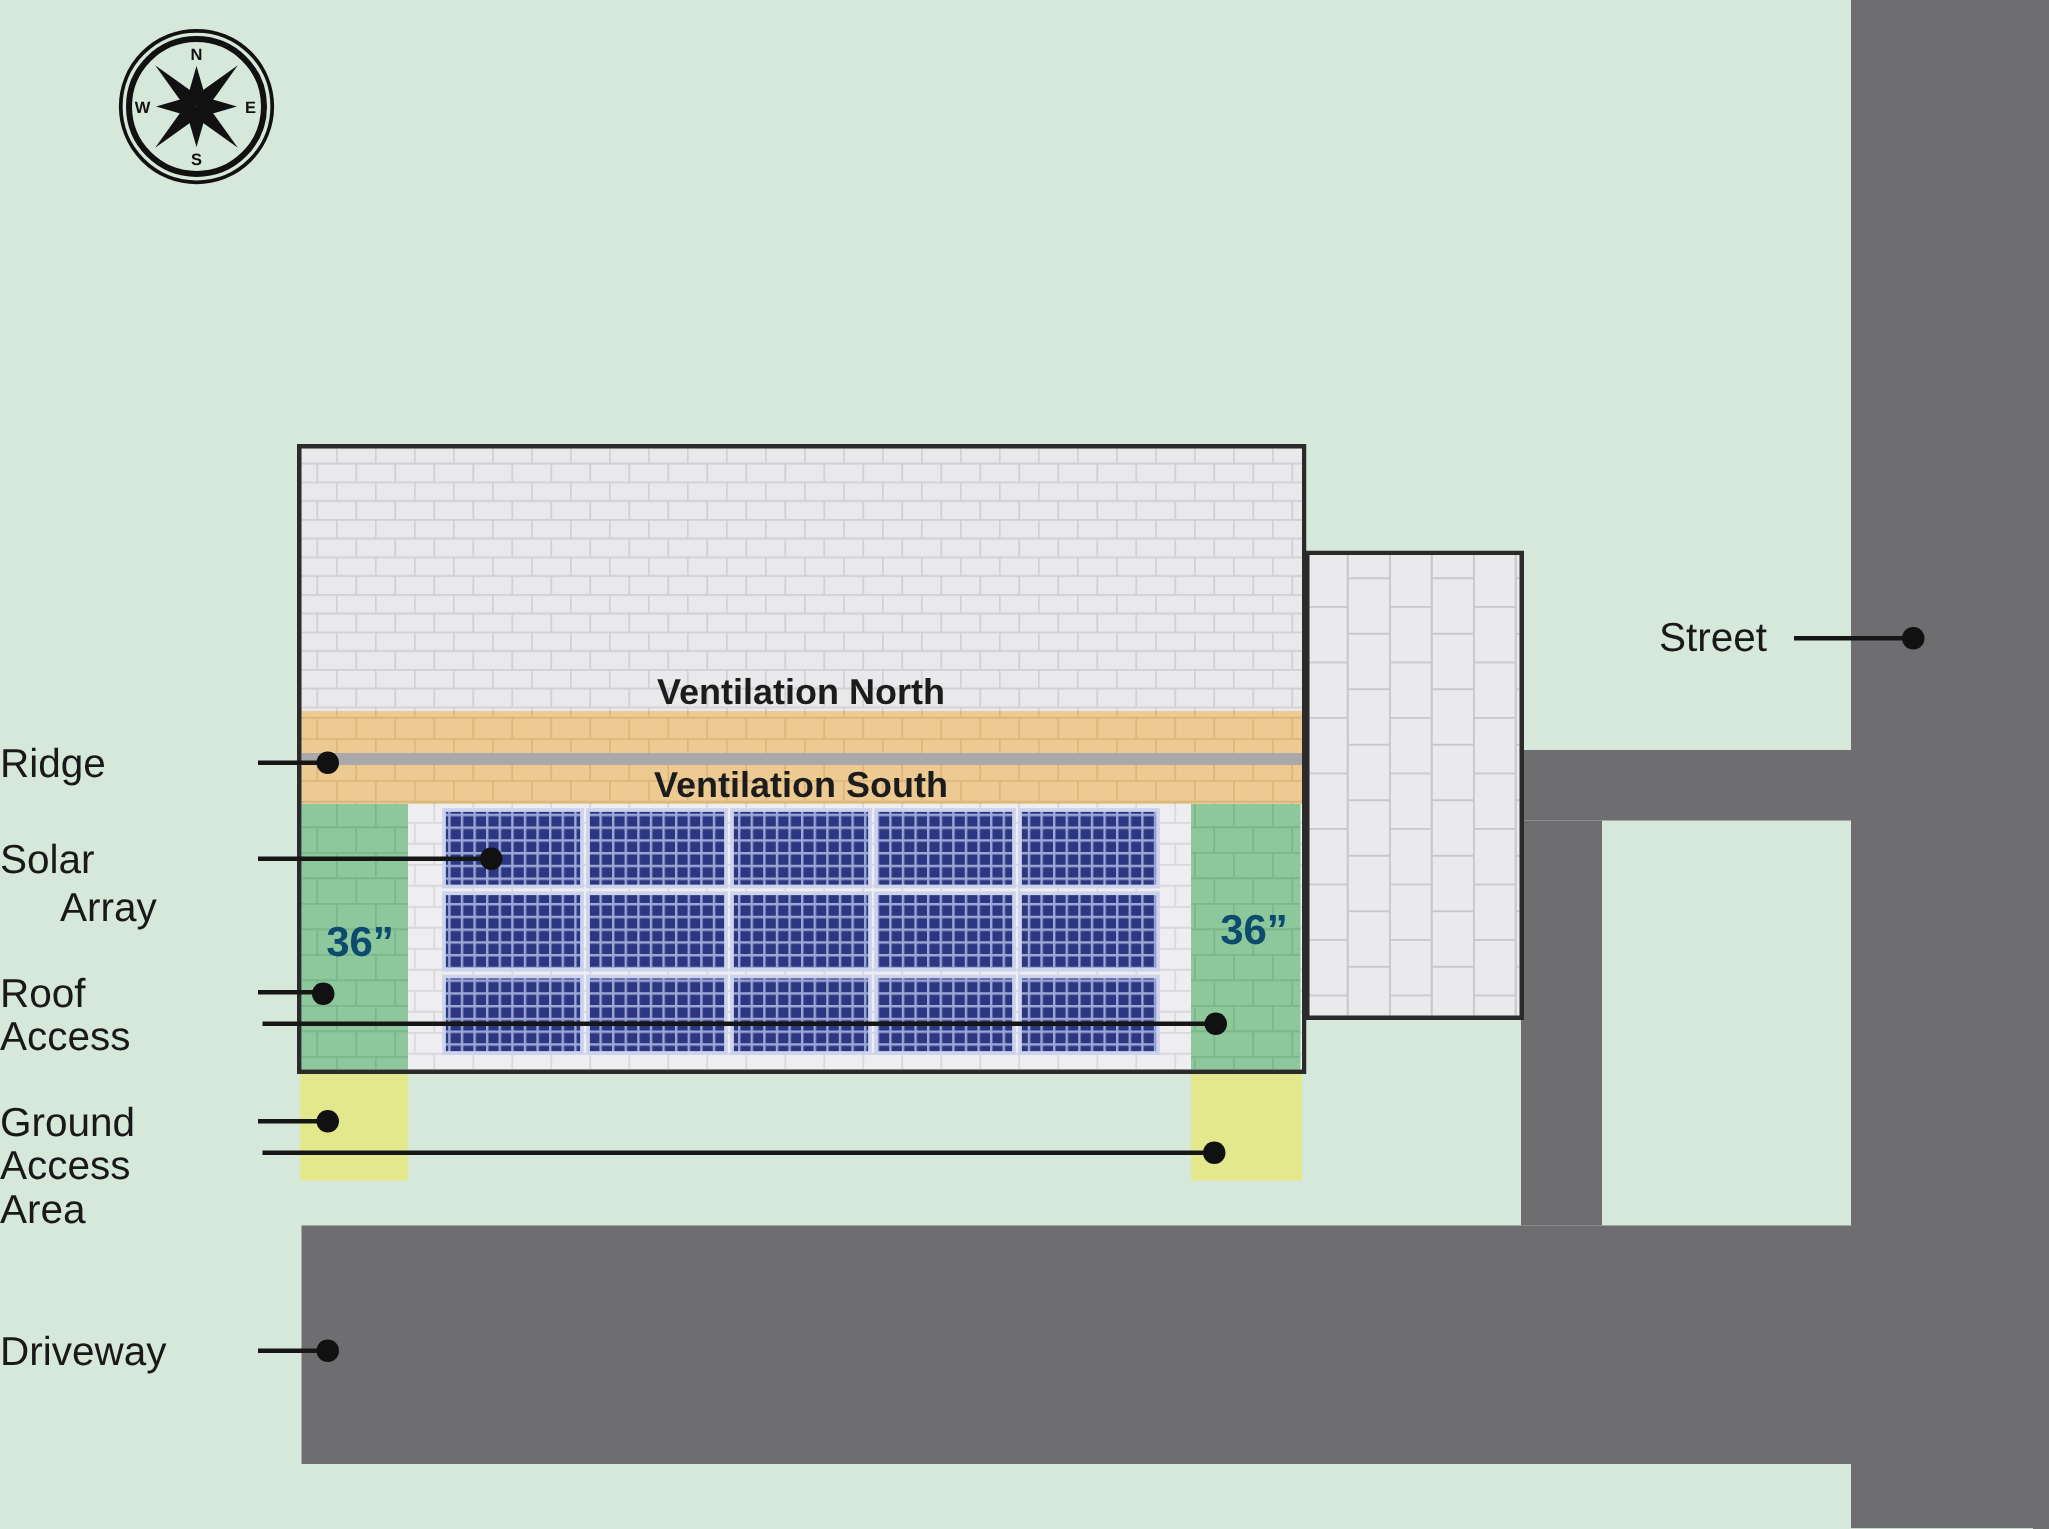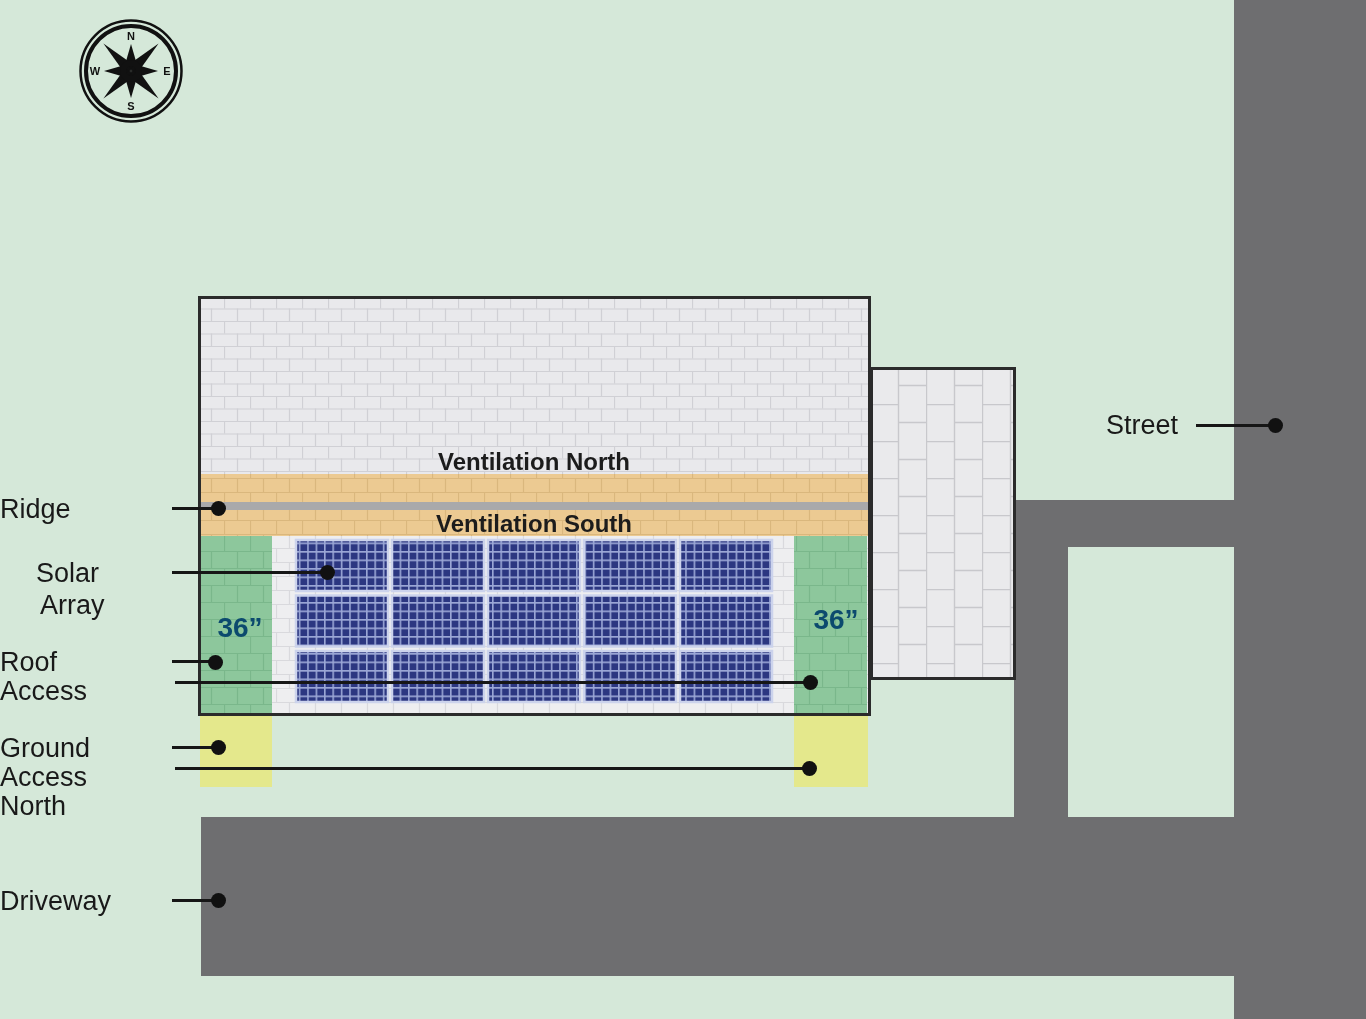--- a/index.html
+++ b/index.html
@@ -135,27 +135,27 @@
       <text x="-36" y="4">W</text>
     </g>
   </svg>
 
   <div class="vent-label" style="left:534px;top:462px;">Ventilation North</div>
   <div class="vent-label" style="left:534px;top:524px;">Ventilation South</div>
   <div class="setback-label" style="left:240px;top:628px;">36”</div>
   <div class="setback-label" style="left:836px;top:620px;">36”</div>
 
   <div class="label label-right" style="top:494px;">Ridge</div>
-  <div class="label label-right" style="top:558px;margin-left:36px;">Solar</div>
+  <div class="label label-right" style="top:558px;">Solar</div>
   <div class="label label-right" style="top:590px;padding-left:40px;">Array</div>
   <div class="label label-right" style="top:647px;">Roof</div>
   <div class="label label-right" style="top:676px;">Access</div>
   <div class="label label-right" style="top:733px;">Ground</div>
   <div class="label label-right" style="top:762px;">Access</div>
-  <div class="label label-right" style="top:791px;">North</div>
+  <div class="label label-right" style="top:791px;">Area</div>
   <div class="label label-right" style="top:886px;">Driveway</div>
   <div class="label" style="left:1106px;top:410px;">Street</div>
 
   <div class="leader" style="left:172px;top:507px;width:48px;"></div>
   <div class="leader" style="left:172px;top:571px;width:157px;"></div>
   <div class="leader" style="left:172px;top:660px;width:45px;"></div>
   <div class="leader" style="left:175px;top:681px;width:637px;"></div>
   <div class="leader" style="left:172px;top:746px;width:48px;"></div>
   <div class="leader" style="left:175px;top:767px;width:636px;"></div>
   <div class="leader" style="left:172px;top:899px;width:48px;"></div>

